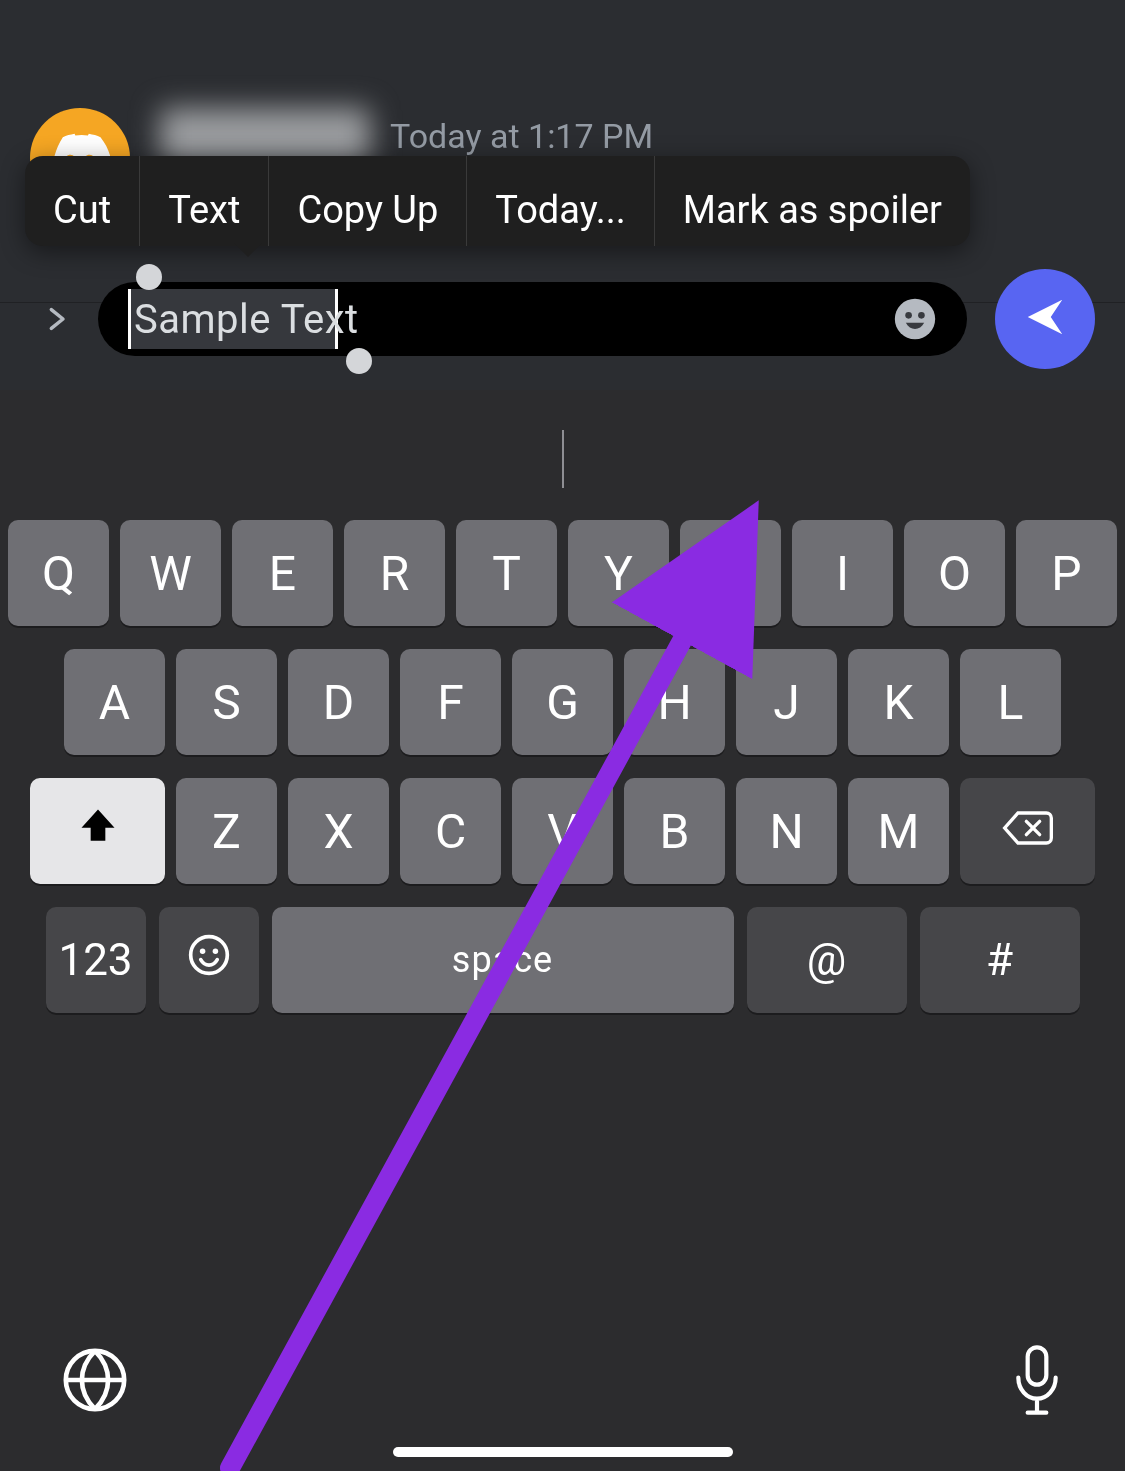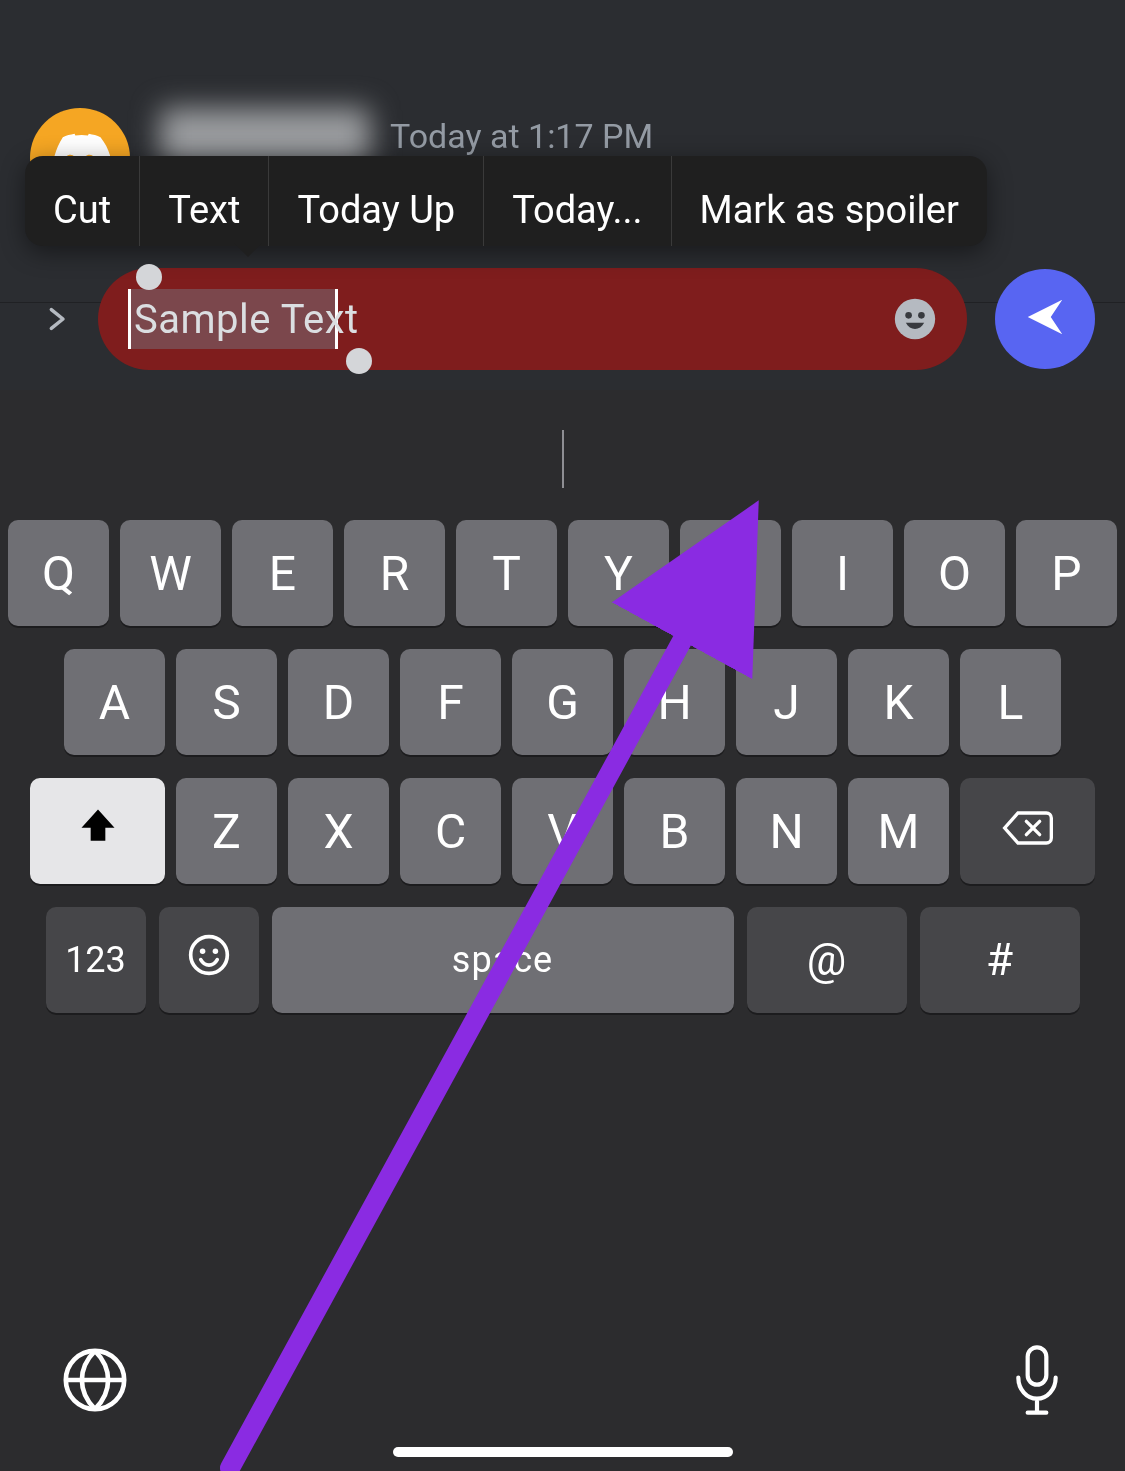--- a/index.html
+++ b/index.html
@@ -100,22 +100,22 @@
     align-items: center;
     padding: 0 30px 0 42px;
     gap: 28px;
   }
   .expand-chevron {
     color: #b5bac1;
     display: flex; align-items: center; justify-content: center;
   }
   .input-pill {
     flex: 1;
-    background: #7f1d1d;
-    height: 102px;
+    background: #000000;
+    height: 74px;
     border-radius: 52px;
     display: flex;
     align-items: center;
     padding: 0 30px 0 30px;
     position: relative;
   }
   .selection-wrap {
     position: relative;
     height: 60px;
     display: flex; align-items: center;
@@ -203,21 +203,21 @@
     background: #464649;
     width: 135px;
   }
   .key.shift { background: #e6e6e8; color: #000; }
   .key.space {
     width: 462px;
     background: #6f6f74;
     font-size: 36px;
     letter-spacing: 1px;
   }
-  .key.numbers { width: 100px; font-size: 36px; }
+  .key.numbers { width: 100px; font-size: 44px; }
   .key.emoji { width: 100px; font-size: 44px; background:#464649;}
   .key.at { width: 160px; font-size: 44px; }
   .key.hash { width: 160px; font-size: 44px; }
 
   .bottom-row {
     position: absolute;
     bottom: 24px;
     left: 0; right: 0;
     height: 130px;
     display: flex;
@@ -258,21 +258,21 @@
     </div>
   </div>
   <div class="msg-redacted"></div>
 </div>
 
 <div class="context-menu">
   <div class="context-item">Cut</div>
   <div class="context-sep"></div>
   <div class="context-item">Text</div>
   <div class="context-sep"></div>
-  <div class="context-item">Today Up</div>
+  <div class="context-item">Copy Up</div>
   <div class="context-sep"></div>
   <div class="context-item">Today...</div>
   <div class="context-sep"></div>
   <div class="context-item">Mark as spoiler</div>
 </div>
 <div class="popover-arrow"></div>
 
 <div class="input-bar-wrap">
   <span class="expand-chevron">
     <svg width="28" height="44" viewBox="0 0 24 24">

